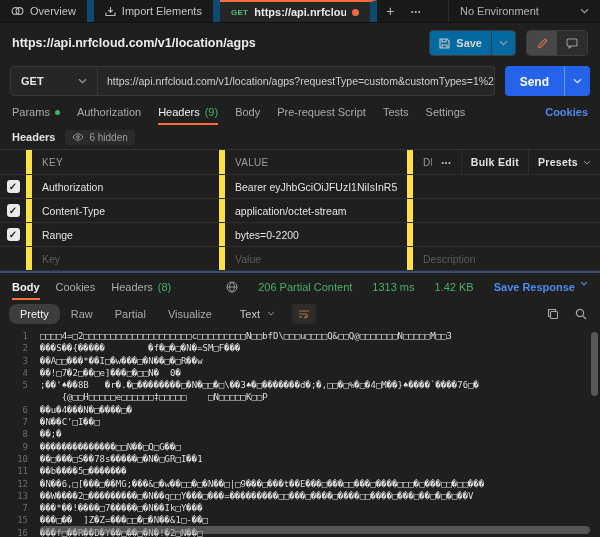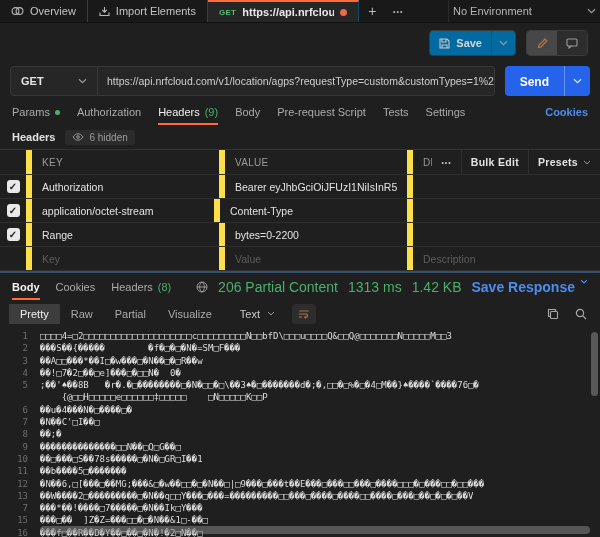--- a/index.html
+++ b/index.html
@@ -3,28 +3,28 @@
 <meta charset="utf-8">
 <style>
   * { box-sizing: border-box; }
   html,body { margin:0; padding:0; background:#151515; }
   body { width:600px; height:537px; overflow:hidden;
          font-family:"Liberation Sans", sans-serif; color:#d9d9d9; }
   .app { width:600px; height:537px; background:#1f1f1f; display:flex; flex-direction:column; font-size:11px; }
 
   
   .tabbar { height:23px; background:#191919; display:flex; align-items:stretch; flex-shrink:0; border-bottom:1px solid #111; }
-  .tab { display:flex; align-items:center; gap:6px; padding:0 11px; border-right:1px solid #0c4a6e; color:#c4c4c4; cursor:pointer; }
+  .tab { display:flex; align-items:center; gap:6px; padding:0 11px; border-right:7px solid #0c4a6e; color:#c4c4c4; cursor:pointer; }
   .tab svg { flex-shrink:0; }
   .tab.active { background:#262626; border-top:2px solid #ff6c37; color:#e8e8e8; }
   .tab.active .tab-url { max-width:92px; overflow:hidden; white-space:nowrap; }
   .method-mini { color:#53be73; font-size:8px; font-weight:700; letter-spacing:.3px; }
   .unsaved-dot { width:7px; height:7px; border-radius:50%; background:#ea6b45; flex-shrink:0; }
   .tab-tool { display:flex; align-items:center; justify-content:center; width:26px; color:#b9b9b9; cursor:pointer; }
-  .env-box { margin-left:auto; width:152px; border-left:1px solid #2b2b2b; display:flex; align-items:center; padding:0 4px; color:#b5b5b5; }
+  .env-box { margin-left:auto; width:152px; border-left:1px solid #2b2b2b; display:flex; align-items:center; padding:0 11px; color:#b5b5b5; }
   .env-box .chev { margin-left:auto; }
 
   
   .title-row { height:40px; display:flex; align-items:center; padding:0 12px; flex-shrink:0; }
   .req-title { font-size:12.5px; font-weight:700; color:#ececec; }
   .title-actions { margin-left:auto; display:flex; align-items:center; gap:10px; }
   .save-btn { display:flex; align-items:center; background:#0369a1; border:1px solid #3c3c3c; border-radius:4px; height:26px; cursor:pointer; }
   .save-main { display:flex; align-items:center; gap:6px; padding:0 9px; color:#d6d6d6; font-weight:600; }
   .save-sep { width:1px; height:100%; background:#3c3c3c; }
   .save-caret { padding:0 7px; display:flex; align-items:center; }
@@ -75,26 +75,26 @@
   .desc-head-label { max-width:64px; overflow:hidden; white-space:nowrap; flex-shrink:1; }
   .head-tools { display:flex; align-items:center; margin-left:auto; height:100%; }
   .head-tool { display:flex; align-items:center; padding:0 9px; height:100%; color:#e3e3e3; font-weight:700; font-size:10.5px; cursor:pointer; }
   .head-tool.more { color:#bdbdbd; letter-spacing:1px; }
   .vline { width:1px; height:100%; background:#2e2e2e; }
   .presets-caret { margin-left:5px; }
 
   
   .pane-divider { height:2px; background:#33516f; flex-shrink:0; }
   .resp-tabs { height:27px; display:flex; align-items:center; padding:0 12px; gap:16px; color:#ababab; flex-shrink:0; }
-  .resp-meta { margin-left:auto; display:flex; align-items:center; gap:10px; font-size:14px; }
+  .resp-meta { margin-left:auto; display:flex; align-items:center; gap:20px; font-size:11px; }
   .green { color:#49b06b; }
   .save-resp { color:#4f8cf0; font-weight:600; display:flex; gap:5px; cursor:pointer; }
 
   .resp-toolbar { height:27px; display:flex; align-items:center; padding:0 9px; flex-shrink:0; }
-  .vtab { padding:4px 11px; border-radius:1px; color:#ababab; cursor:pointer; }
+  .vtab { padding:4px 11px; border-radius:8px; color:#ababab; cursor:pointer; }
   .vtab.active { background:#3d3d3d; color:#f0f0f0; }
   .fmt-select { display:flex; align-items:center; gap:7px; padding:4px 9px; margin-left:8px; color:#c9c9c9; cursor:pointer; }
   .wrap-btn { margin-left:8px; display:flex; align-items:center; justify-content:center; width:24px; height:20px; border-radius:3px; background:#2d2d2d; cursor:pointer; }
   .tb-right { margin-left:auto; display:flex; align-items:center; gap:16px; padding-right:4px; }
   .tb-icon { cursor:pointer; display:flex; }
 
   .code-area { flex:1; position:relative; overflow:hidden; padding-top:3px;
                font-family:"DejaVu Sans Mono", monospace; font-size:9px; line-height:12.3px; }
   .code-row { display:flex; }
   .ln { width:28px; flex-shrink:0; text-align:right; color:#6d6d6d; user-select:none; }
@@ -135,20 +135,21 @@
       <span>No Environment</span>
       <span class="chev">
           <svg width="9" height="6" viewBox="0 0 9 6" fill="none" stroke="#9a9a9a" stroke-width="1.2">
             <path d="M1 1.3l3.5 3.4L8 1.3"></path>
           </svg>
         </span>
     </div>
   </div>
 
   <div class="title-row">
+    <span class="req-title">https://api.nrfcloud.com/v1/location/agps</span>
     <div class="title-actions">
       <div class="save-btn">
         <span class="save-main">
           <svg width="11" height="11" viewBox="0 0 11 11" fill="none" stroke="#c9c9c9" stroke-width="1.1">
               <path d="M1 1h7l2 2v7H1z"></path>
               <path d="M3 1v3h4V1M3 10V7h5v3"></path>
             </svg>
           <span>Save</span>
         </span>
         <span class="save-sep"></span>
@@ -266,25 +267,25 @@
         </div>
       <div class="tcell c-val">
           <span class="cellv">Bearer eyJhbGciOiJFUzI1NiIsInR5cCI6IkpXV...</span>
         </div>
       <div class="tcell c-desc"></div>
     </div>
     <div class="trow">
       <div class="tcell c-check">
           <span class="checkbox">✓</span>
         </div>
+      <div class="tcell c-key">
+          <span class="cellv">Content-Type</span>
+        </div>
       <div class="tcell c-val">
           <span class="cellv">application/octet-stream</span>
-        </div>
-      <div class="tcell c-key">
-          <span class="cellv">Content-Type</span>
         </div>
       <div class="tcell c-desc"></div>
     </div>
     <div class="trow">
       <div class="tcell c-check">
           <span class="checkbox">✓</span>
         </div>
       <div class="tcell c-key">
           <span class="cellv">Range</span>
         </div>

